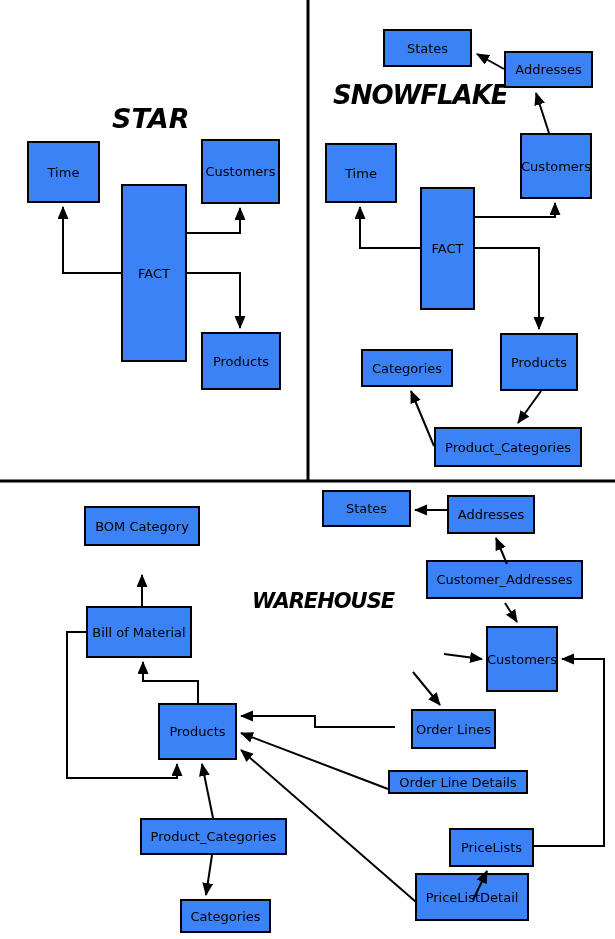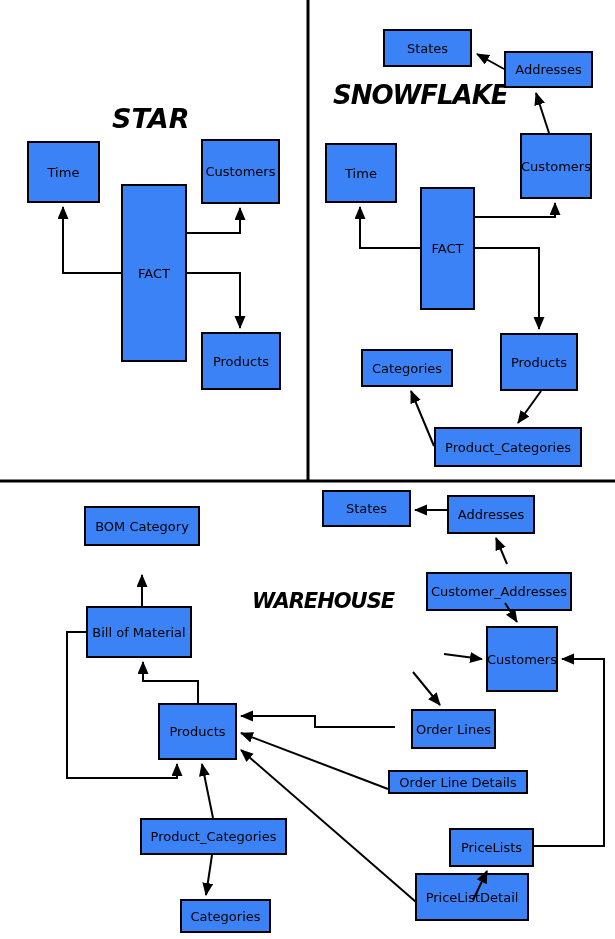--- a/index.html
+++ b/index.html
@@ -104,21 +104,21 @@
   <div class="node" style="left:325px;top:143px;width:72px;height:60px">Time</div>
   <div class="node" style="left:520px;top:133px;width:72px;height:66px">Customers</div>
   <div class="node" style="left:420px;top:187px;width:55px;height:123px">FACT</div>
   <div class="node" style="left:361px;top:349px;width:92px;height:38px">Categories</div>
   <div class="node" style="left:500px;top:333px;width:78px;height:58px">Products</div>
   <div class="node" style="left:434px;top:427px;width:148px;height:40px">Product_Categories</div>
 
   <div class="diagram-title title-warehouse">WAREHOUSE</div>
   <div class="node" style="left:322px;top:490px;width:89px;height:37px">States</div>
   <div class="node" style="left:447px;top:495px;width:88px;height:39px">Addresses</div>
-  <div class="node" style="left:426px;top:572px;width:146px;height:39px">Customer_Addresses</div>
+  <div class="node" style="left:426px;top:560px;width:157px;height:39px">Customer_Addresses</div>
   <div class="node" style="left:84px;top:506px;width:116px;height:40px">BOM Category</div>
   <div class="node" style="left:86px;top:606px;width:106px;height:52px">Bill of Material</div>
   <div class="node" style="left:486px;top:626px;width:72px;height:66px">Customers</div>
   <div class="node" style="left:158px;top:703px;width:79px;height:57px">Products</div>
   <div class="node" style="left:411px;top:709px;width:85px;height:40px">Order Lines</div>
   <div class="node" style="left:388px;top:770px;width:140px;height:24px">Order Line Details</div>
   <div class="node" style="left:140px;top:818px;width:147px;height:37px">Product_Categories</div>
   <div class="node" style="left:449px;top:828px;width:85px;height:39px">PriceLists</div>
   <div class="node" style="left:180px;top:899px;width:91px;height:34px">Categories</div>
   <div class="node" style="left:415px;top:873px;width:114px;height:48px">PriceListDetail</div>

